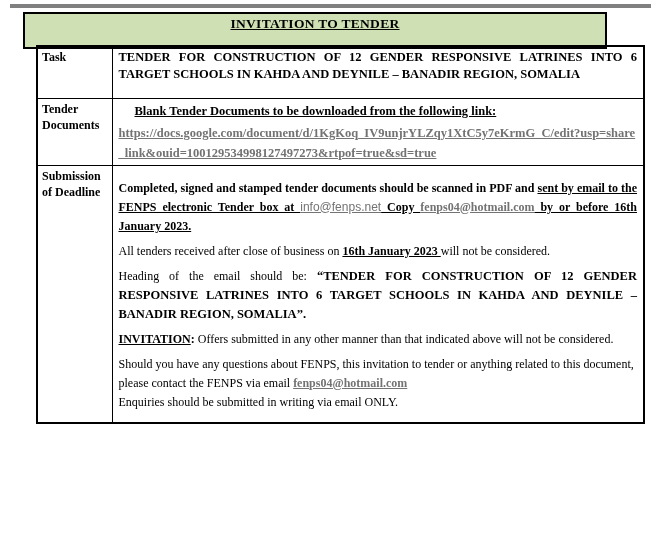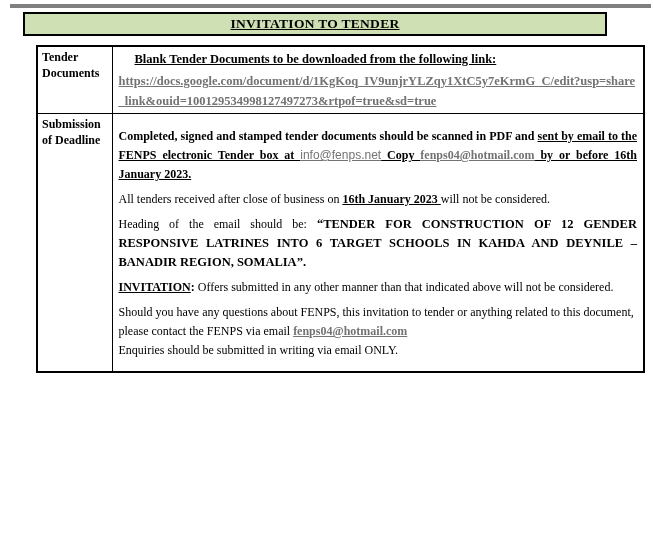--- a/index.html
+++ b/index.html
@@ -12,21 +12,21 @@
     position: relative;
     overflow: hidden;
   }
   .top-rule {
     position: absolute; left: 10px; top: 4px;
     width: 641px; height: 4px;
     background: #808080;
   }
   .title-box {
     position: absolute; left: 23px; top: 12px;
-    width: 584px; height: 24px;
+    width: 584px; height: 37px;
     background: #cfe0b5;
     border: 2px solid #000;
     text-align: center;
   }
   .title-text {
     display: inline-block;
     font-weight: bold;
     font-size: 13.5px;
     line-height: 19px;
     text-decoration: underline;
@@ -96,20 +96,24 @@
 
 <div class="top-rule"></div>
 
 <div class="title-box">
   <span class="title-text">INVITATION TO TENDER</span>
 </div>
 
 <table class="tender">
   <tbody>
 
+  <tr style="height:52px;">
+    <td class="lbl">Task</td>
+    <td class="val caps just row2">TENDER FOR CONSTRUCTION OF 12 GENDER RESPONSIVE LATRINES INTO 6 TARGET SCHOOLS IN KAHDA AND DEYNILE – BANADIR REGION, SOMALIA</td>
+  </tr>
 
 
   <tr style="height:67px;padding-left:28px;">
     <td class="lbl">Tender Documents</td>
     <td class="val">
       <div class="doc-heading">Blank Tender Documents to be downloaded from the following link:</div>
       <a class="link doc-link">https://docs.google.com/document/d/1KgKoq_IV9unjrYLZqy1XtC5y7eKrmG_C/edit?usp=share_link&amp;ouid=100129534998127497273&amp;rtpof=true&amp;sd=true</a>
     </td>
   </tr>
 

